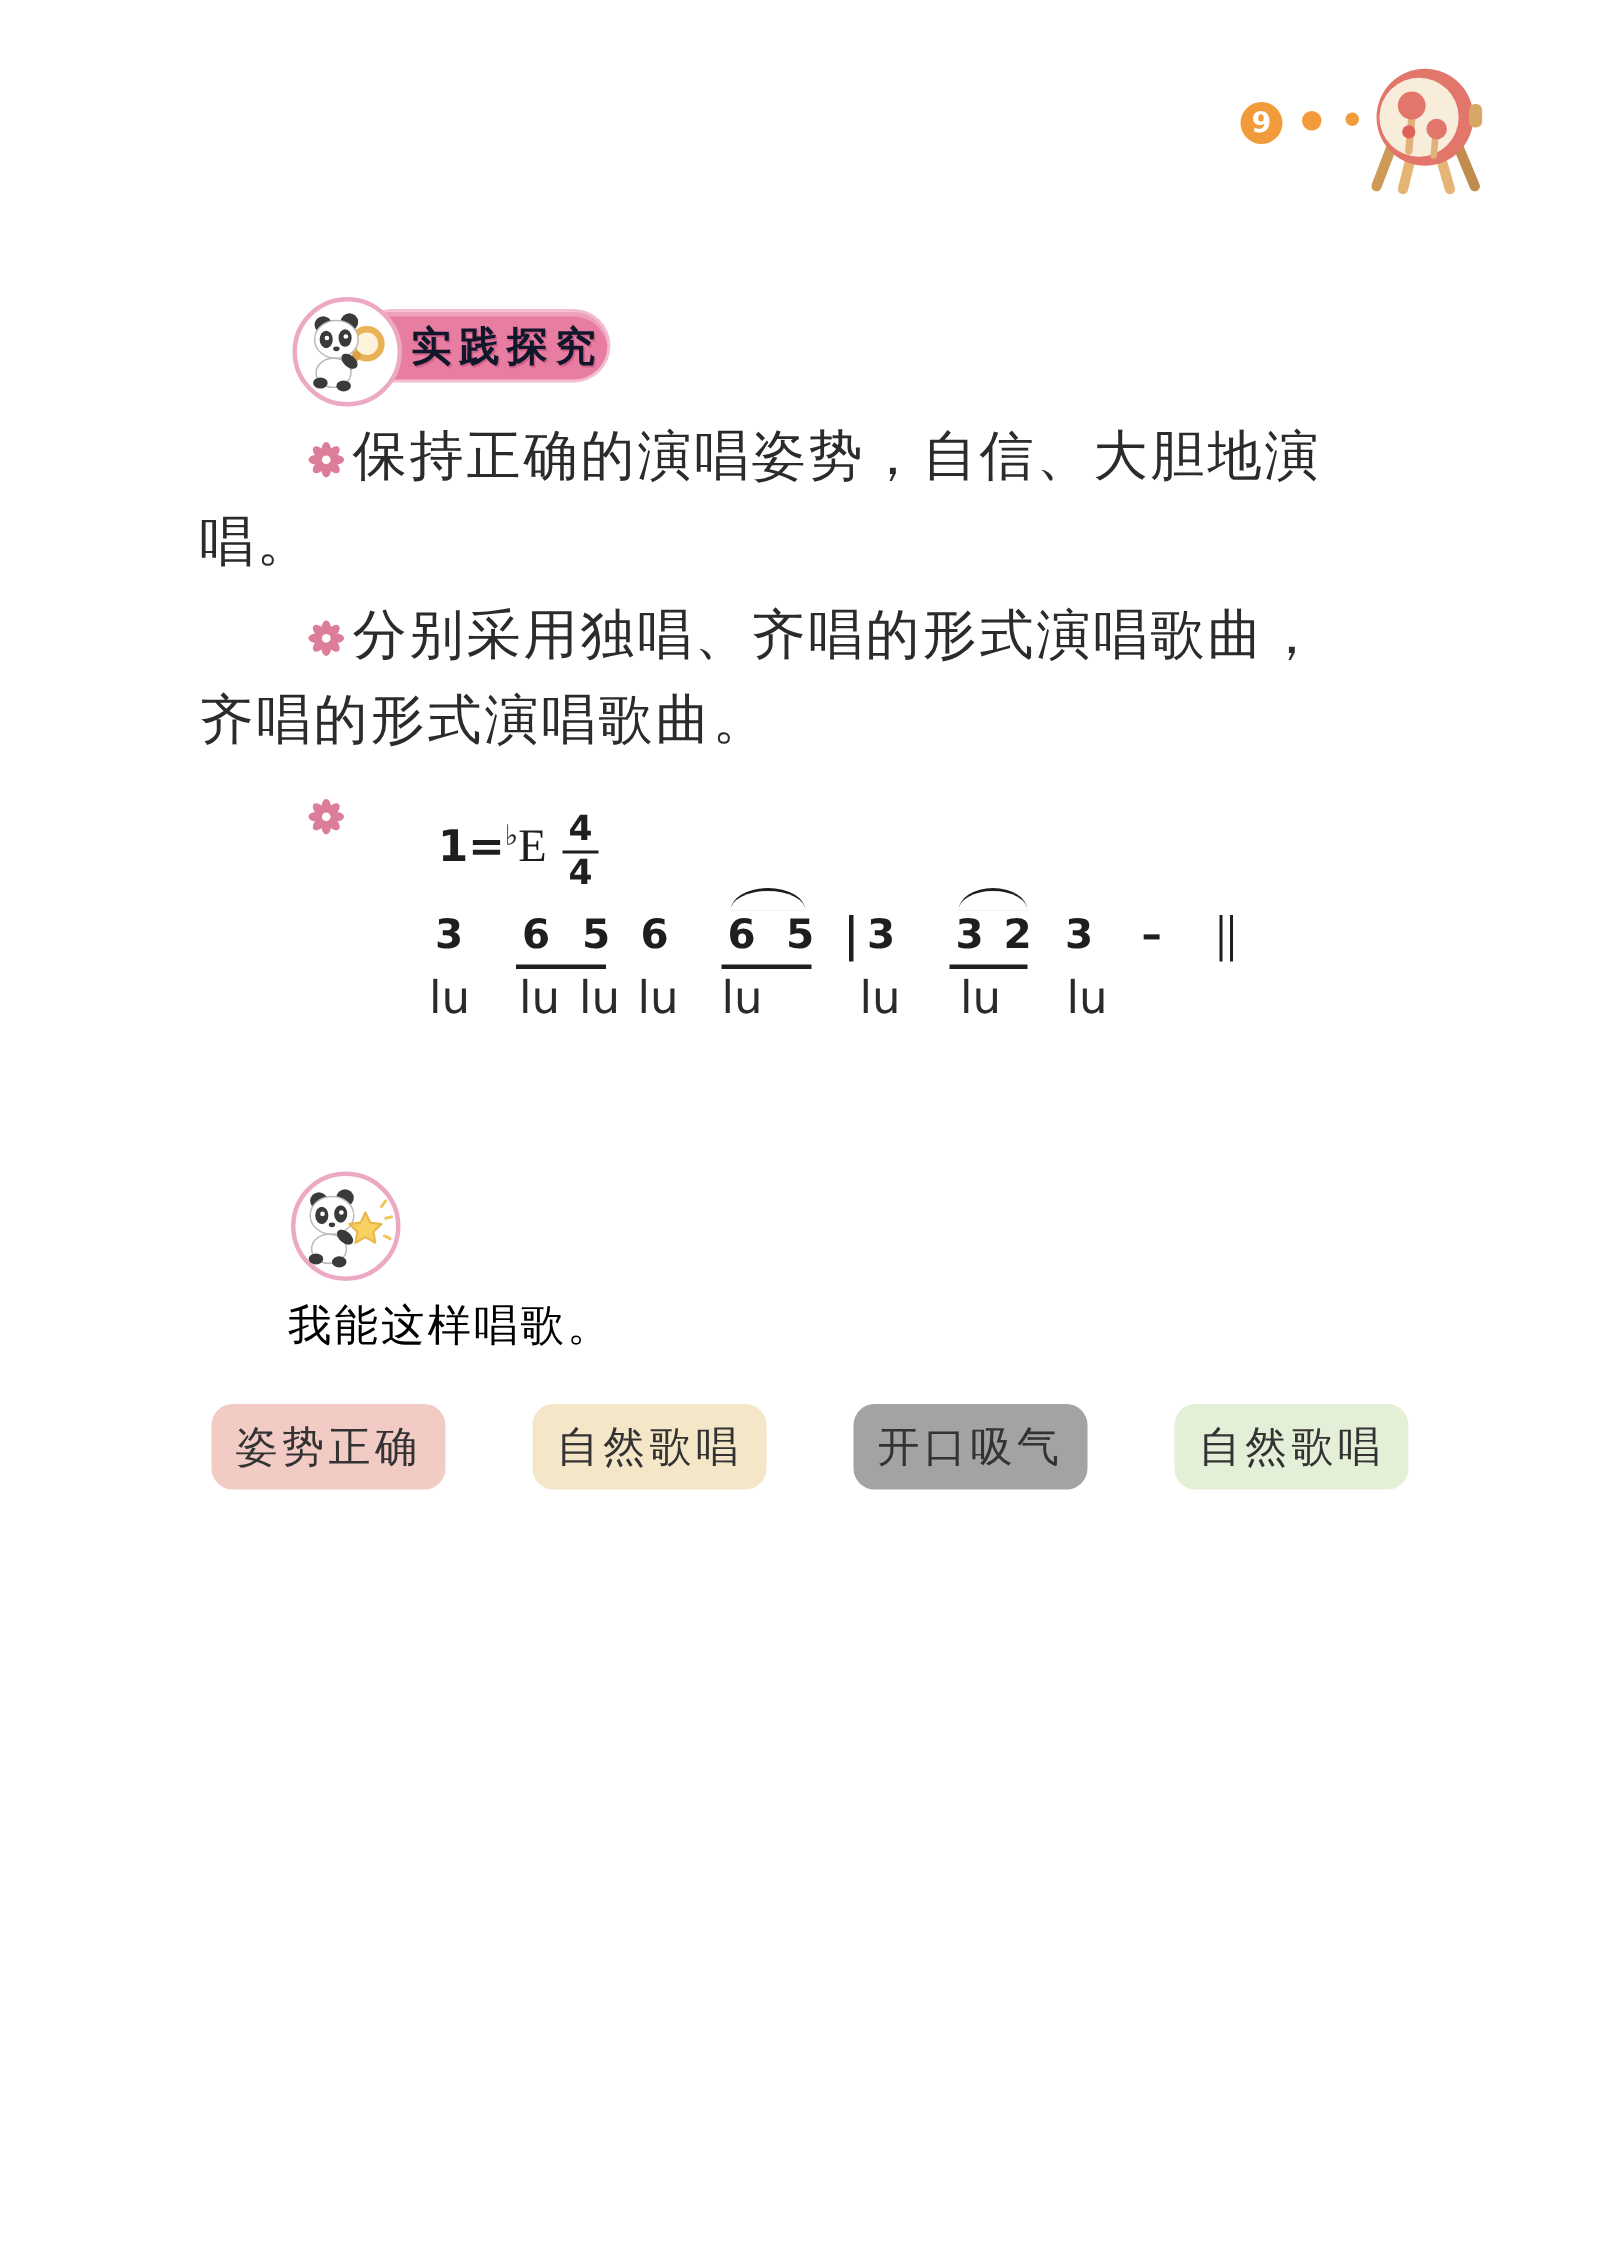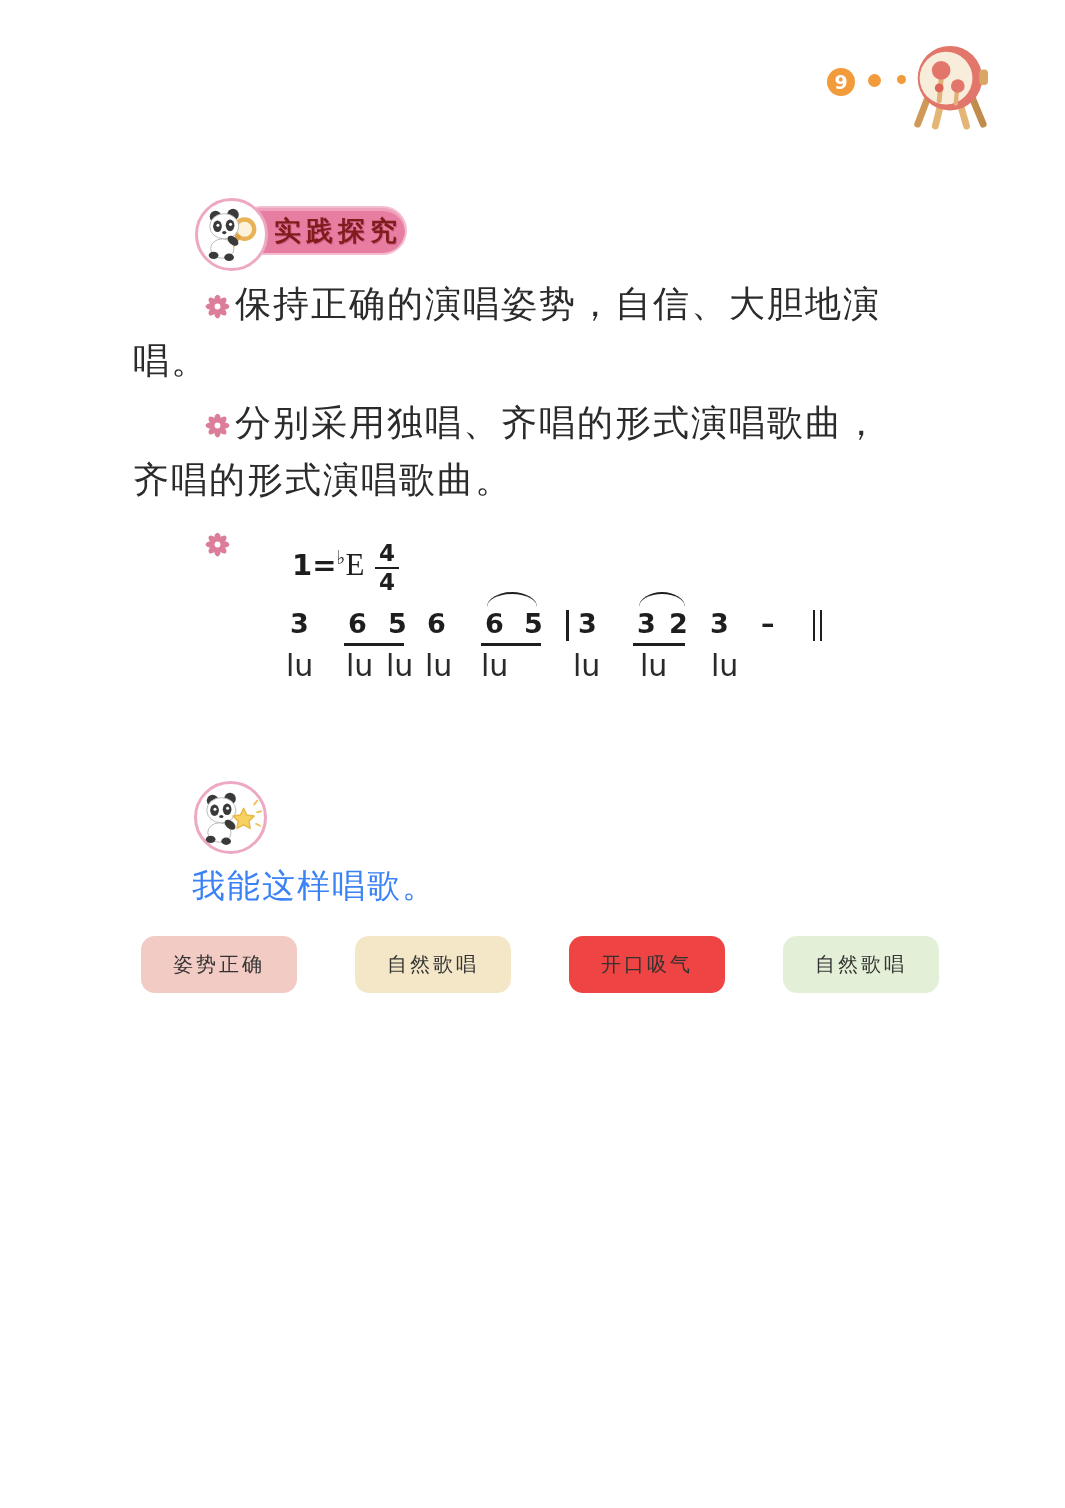--- a/index.html
+++ b/index.html
@@ -11,21 +11,21 @@
   .page-num-circle { position: absolute; left: 827px; top: 68px; width: 28px; height: 28px; border-radius: 50%; background: #f29b3b; color: #fff; font-family: "DejaVu Sans", sans-serif; font-weight: bold; font-size: 19px; line-height: 28px; text-align: center; }
   .deco-dot-1 { position: absolute; left: 868px; top: 74px; width: 13px; height: 13px; border-radius: 50%; background: #f29b3b; }
   .deco-dot-2 { position: absolute; left: 897px; top: 75px; width: 9px; height: 9px; border-radius: 50%; background: #f29b3b; }
   .drum-wrap { position: absolute; left: 898px; top: 42px; width: 100px; height: 88px; }
 
   
   .section-header { position: absolute; width: 215px; height: 74px; }
   .header-practice { left: 195px; top: 198px; }
   .header-salon    { left: 194px; top: 781px; }
   .section-badge { position: absolute; left: 54px; top: 10px; width: 156px; height: 45px; background: #e87da2; border-radius: 12px 24px 24px 12px; box-shadow: inset 0 3px 0 rgba(255,255,255,0.28), 0 0 0 2px #f4bcd0; display: flex; align-items: center; justify-content: center; padding-left: 22px; }
-  .section-badge span { color: #7f1d1d; font-family: "DejaVu Sans", "Liberation Sans", sans-serif; font-weight: bold; font-size: 27px; letter-spacing: 5px; text-shadow: 1px 1px 0 rgba(187,73,118,0.55); }
+  .section-badge span { color: #0f172a; font-family: "DejaVu Sans", "Liberation Sans", sans-serif; font-weight: bold; font-size: 27px; letter-spacing: 5px; text-shadow: 1px 1px 0 rgba(187,73,118,0.55); }
   .section-icon-circle { position: absolute; left: 0; top: 0; width: 73px; height: 73px; border-radius: 50%; background: #ffffff; border: 3px solid #eda9c4; z-index: 2; display: flex; align-items: center; justify-content: center; }
 
   
   .bullets { position: absolute; left: 133px; top: 276px; width: 780px; font-size: 36px; letter-spacing: 2px; line-height: 57px; color: #2b2b2b; }
   .bullets p { margin: 0 0 5px 0; text-indent: 2em; overflow-wrap: break-word; }
   .flower { display: inline-block; width: 25px; height: 25px; vertical-align: -3px; margin-right: 5px; }
 
   
   .music { position: absolute; left: 0; top: 0; }
   .keysig { position: absolute; left: 292px; top: 546px; font-family: "DejaVu Sans", sans-serif; font-size: 29px; font-weight: bold; color: #1e1e1e; }
@@ -36,23 +36,23 @@
   .timesig .den { display: block; padding-top: 1px; }
 
   .note { position: absolute; top: 608px; font-family: "DejaVu Sans", sans-serif; font-weight: bold; font-size: 27px; color: #1e1e1e; line-height: 32px; }
   .lyric { position: absolute; top: 648px; font-family: "DejaVu Sans", "Liberation Sans", sans-serif; font-size: 30px; color: #2a2a2a; }
   .beam { position: absolute; top: 643px; height: 2.5px; background: #1e1e1e; }
   .slur { position: absolute; top: 592px; height: 15px; border-top: 2.5px solid #1e1e1e; border-radius: 50% 50% 0 0 / 100% 100% 0 0; }
   .barline { position: absolute; top: 610px; width: 2.5px; height: 31px; background: #1e1e1e; }
   .final-barline { position: absolute; top: 610px; width: 9px; height: 31px; border-left: 2px solid #1e1e1e; border-right: 2px solid #1e1e1e; }
 
   
-  .salon-intro { position: absolute; left: 192px; top: 864px; font-size: 33px; letter-spacing: 2px; color: #3b82f6; }
+  .salon-intro { position: absolute; left: 192px; top: 864px; font-size: 29px; letter-spacing: 2px; color: #000000; }
   .tags { position: absolute; left: 141px; top: 936px; display: flex; gap: 58px; }
-  .tag { width: 156px; height: 57px; border-radius: 14px; display: flex; align-items: center; justify-content: center; font-size: 20px; letter-spacing: 3px; color: #333; }
+  .tag { width: 156px; height: 57px; border-radius: 14px; display: flex; align-items: center; justify-content: center; font-size: 28px; letter-spacing: 3px; color: #333; }
 </style>
 </head>
 <body>
 
 <div class="page">
 
   <div class="page-num-circle">9</div>
   <div class="deco-dot-1"></div>
   <div class="deco-dot-2"></div>
   <div class="drum-wrap">
@@ -198,17 +198,17 @@
         <line x1="58" y1="38" x2="62" y2="40" stroke="#f0c65a" stroke-width="2" stroke-linecap="round"></line>
       </svg>
     </div>
   </div>
 
   <div class="salon-intro">我能这样唱歌。</div>
 
   <div class="tags">
     <div class="tag" style="background-color: rgb(243, 203, 197);">姿势正确</div>
     <div class="tag" style="background-color: rgb(244, 231, 199);">自然歌唱</div>
-    <div class="tag" style="background-color: #ef4444;">开口吸气</div>
+    <div class="tag" style="background-color: #a3a3a3;">开口吸气</div>
     <div class="tag" style="background-color: rgb(227, 240, 215);">自然歌唱</div>
   </div>
 
 </div>
 
 </body></html>

